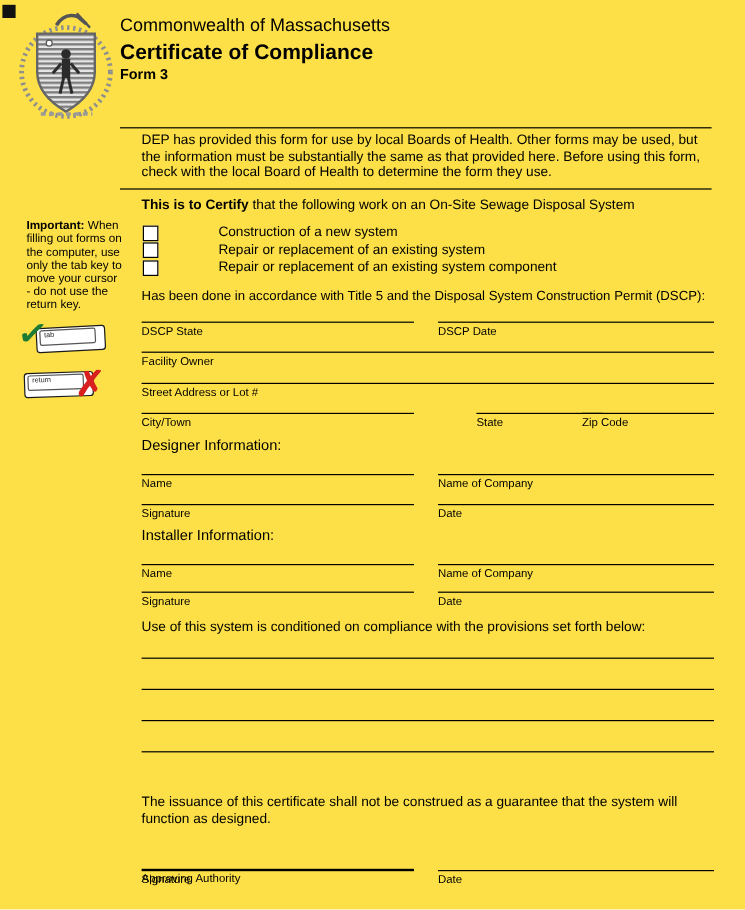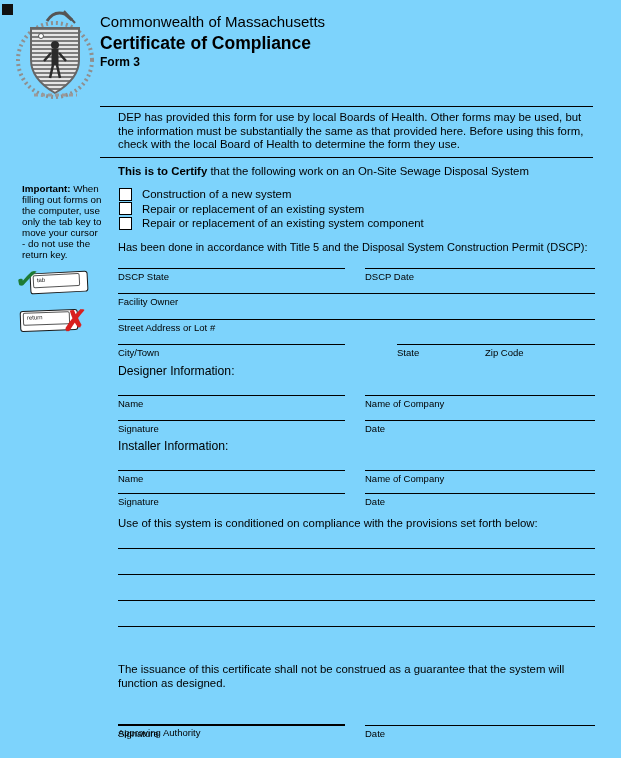--- a/index.html
+++ b/index.html
@@ -1,33 +1,33 @@
 <!DOCTYPE html>
 <html><head>
 <meta charset="utf-8">
 <style>
   html,body{margin:0;padding:0;background:#fff;}
   .page{
-    position:relative;width:621px;height:758px;background:#7dd3fc;
+    position:relative;width:621px;height:758px;background:#fde047;
     font-family:"Liberation Sans","DejaVu Sans",sans-serif;color:#000;
     overflow:hidden;
   }
   .corner{position:absolute;left:2px;top:4px;width:11px;height:11px;background:#111;}
   .seal{position:absolute;left:14px;top:8px;}
   .title-block{position:absolute;left:100px;top:12px;}
   .org,.citytown{font-size:15px;line-height:20px;}
   .doctitle{font-size:17.5px;font-weight:bold;line-height:22px;}
   .formno{font-size:12px;font-weight:bold;line-height:16px;}
   .hr{position:absolute;left:100px;width:493px;height:0;border-top:1.6px solid #000;}
   .hr1{top:106px;} .hr2{top:157px;}
   .intro{position:absolute;left:118px;top:111px;width:478px;font-size:11.4px;line-height:13.6px;}
   .certify{position:absolute;left:118px;top:165px;font-size:11.4px;}
   .certify b{font-weight:bold;}
   .cbgroup{position:absolute;left:119px;top:188px;}
-  .cbrow{display:flex;align-items:center;height:12px;margin-bottom:2.6px;}
+  .cbrow{display:flex;align-items:center;height:12px;margin-bottom:2.6px;gap:40px;}
   .cb{width:11px;height:11px;border:1.3px solid #000;background:#fff;flex:none;cursor:pointer;}
   .cbl{font-size:11.4px;margin-left:10px;white-space:nowrap;}
   .accordance{position:absolute;left:118px;top:241px;font-size:11px;width:490px;}
   .sechead{position:absolute;left:118px;font-size:12.2px;}
   .field{position:absolute;}
   .field input{
     display:block;width:100%;height:15px;border:none;border-bottom:1.3px solid #000;
     background:transparent;font:11px "Liberation Sans","DejaVu Sans",sans-serif;
     padding:0 2px;box-sizing:border-box;outline:none;border-radius:0;
   }

